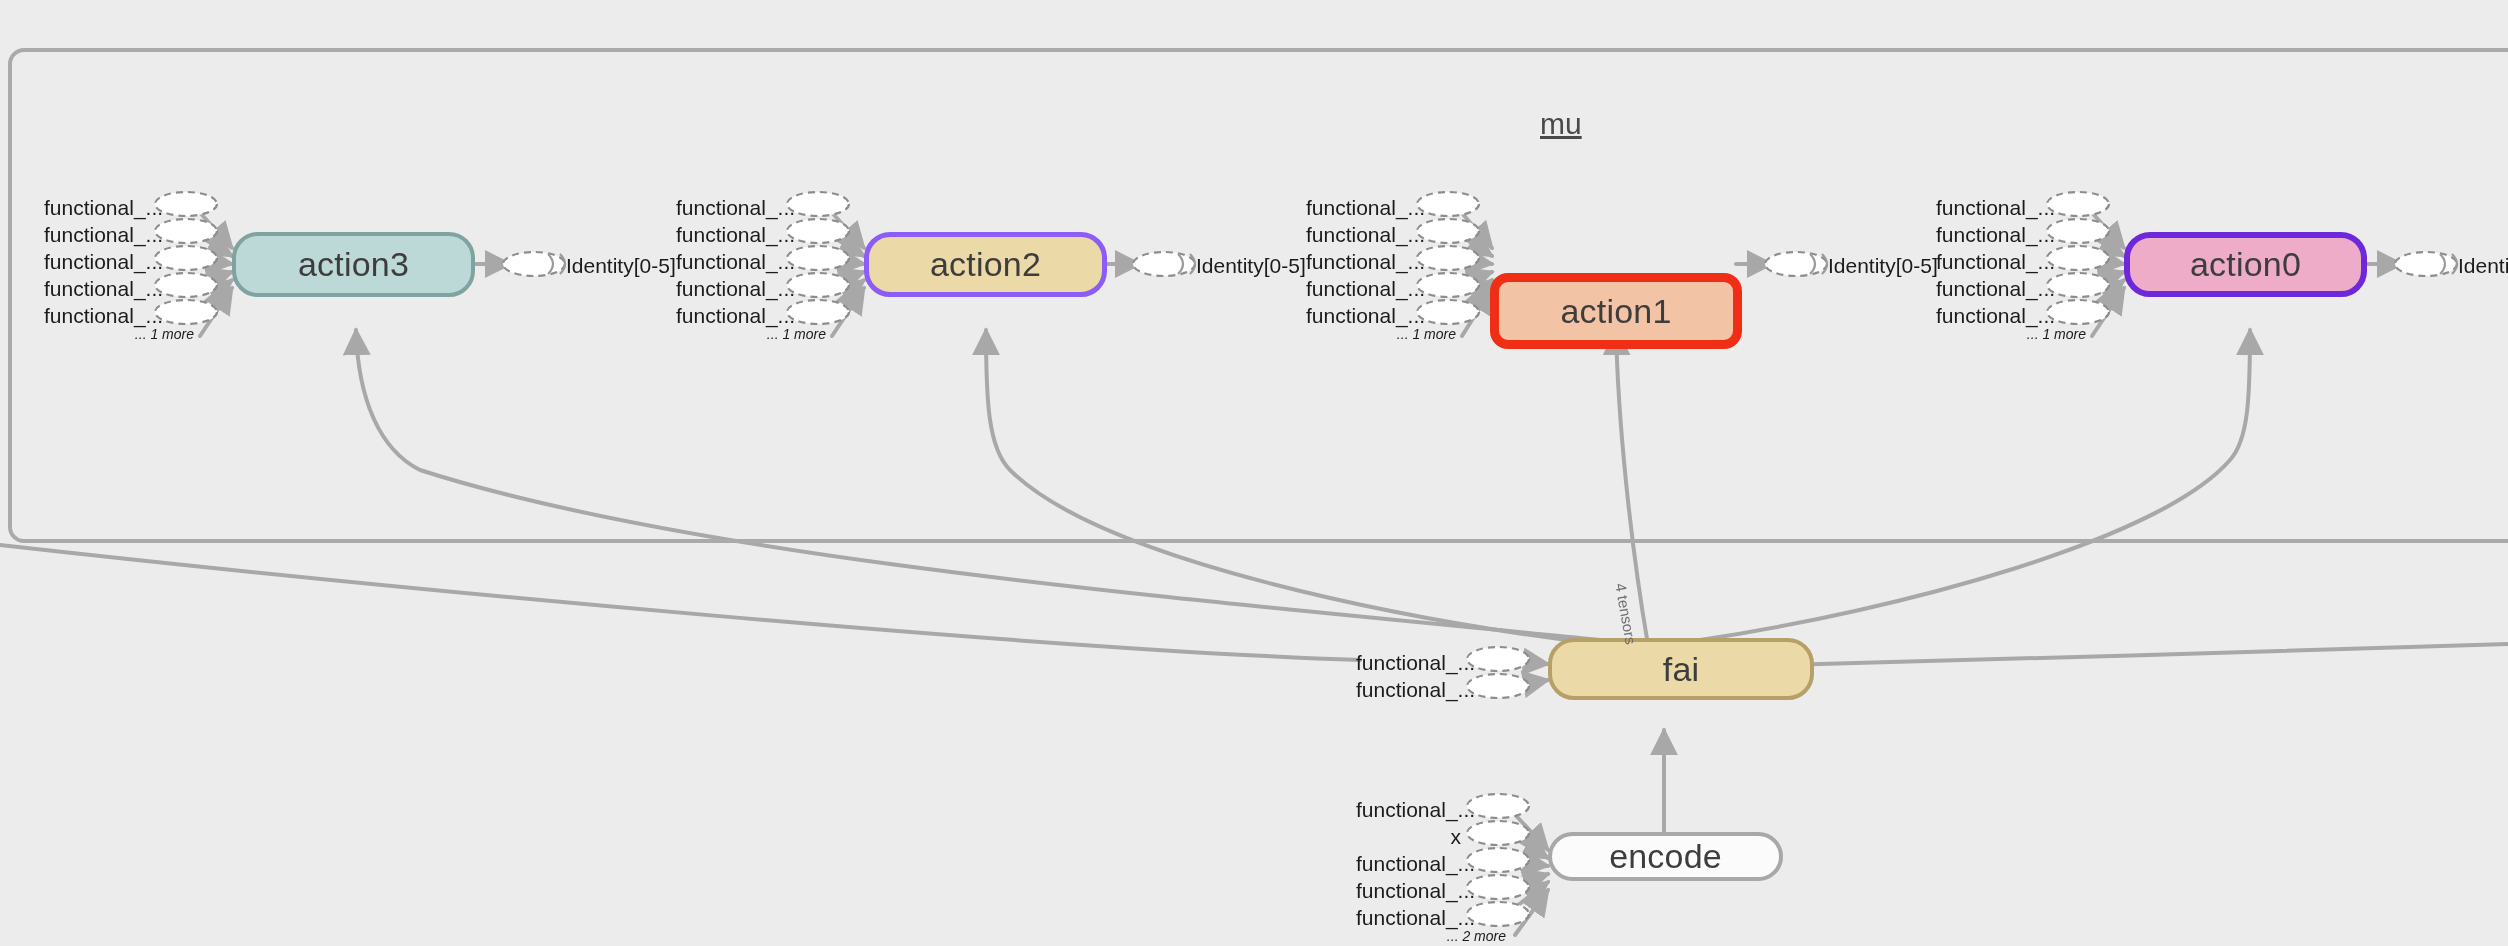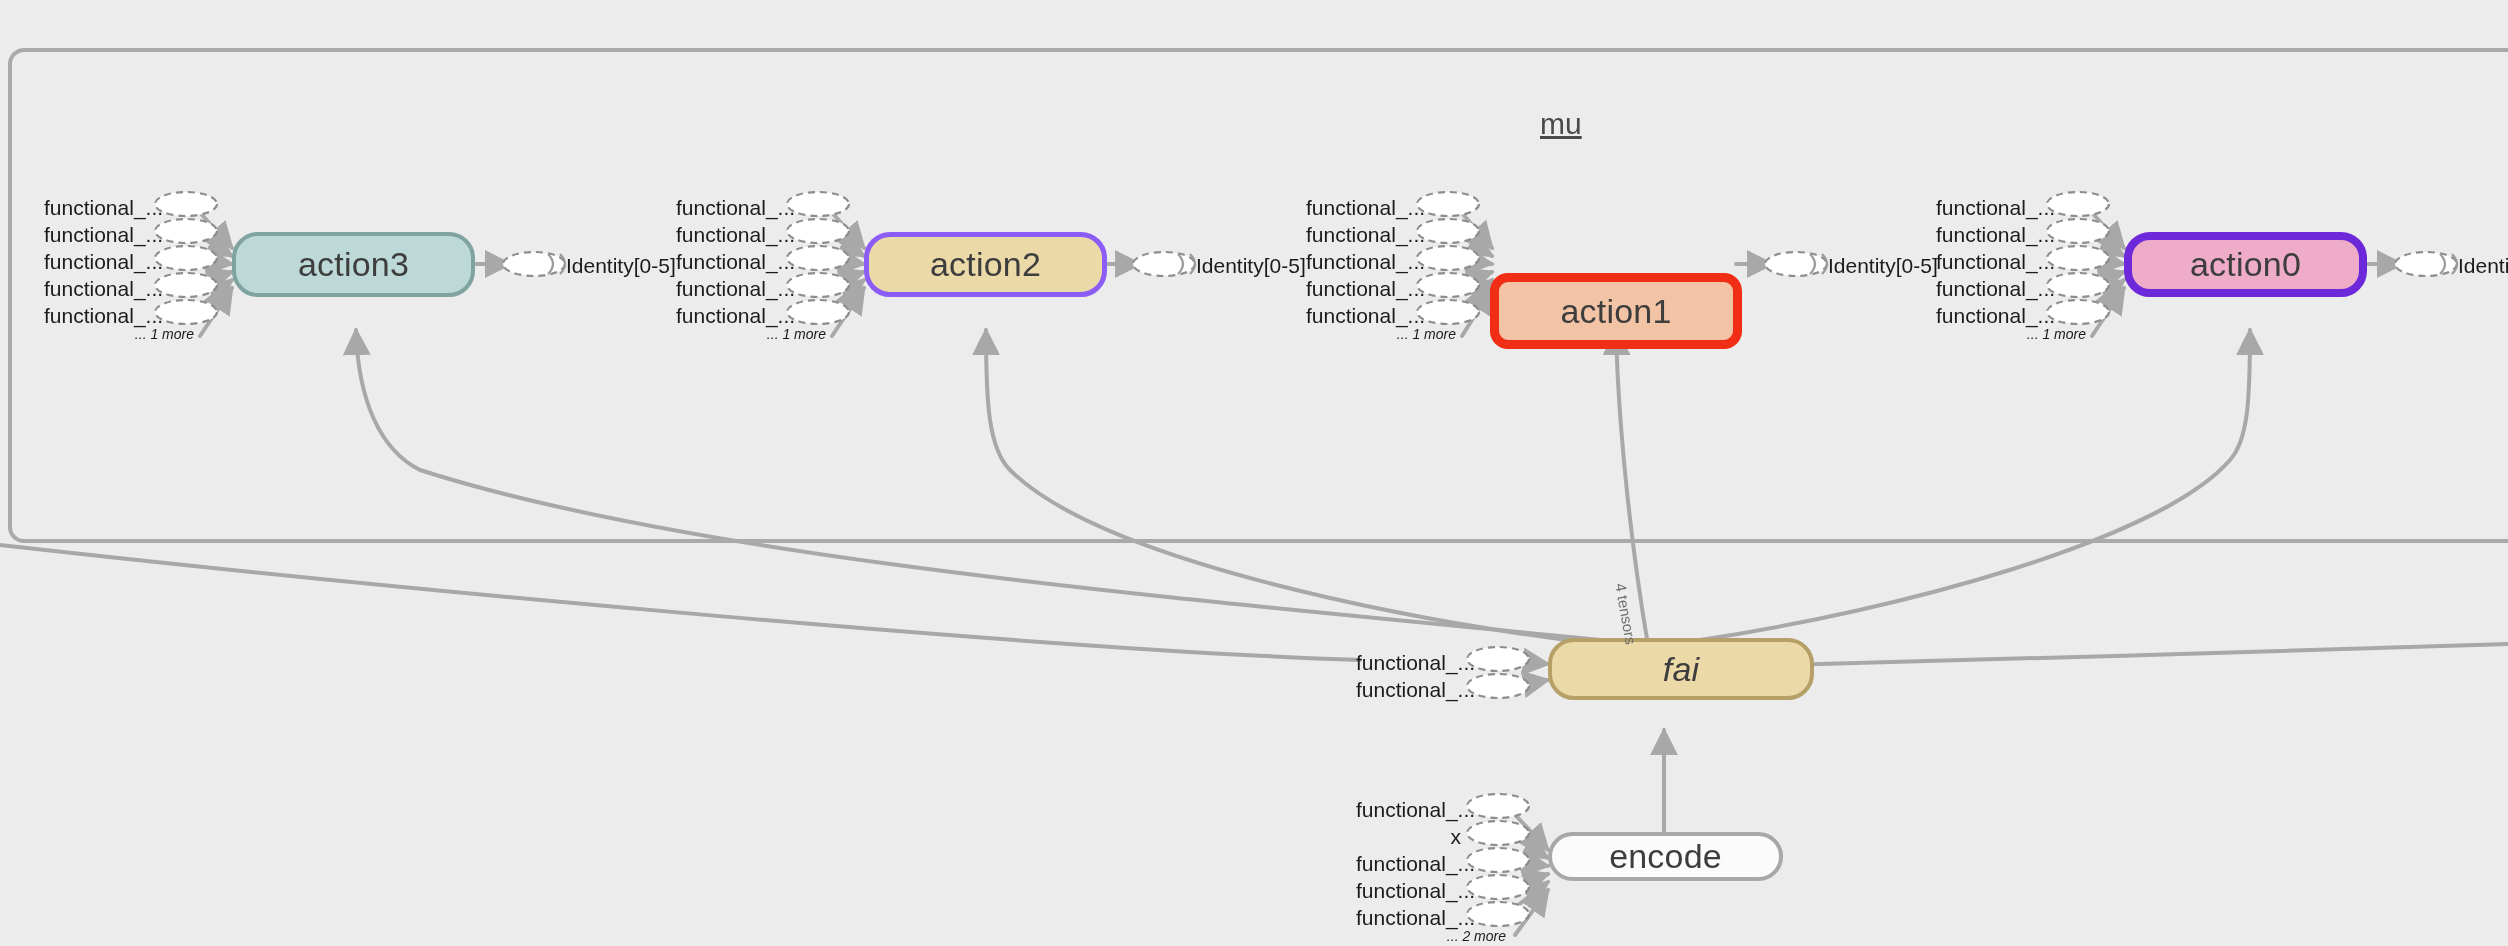--- a/index.html
+++ b/index.html
@@ -30,21 +30,21 @@
     justify-content: center;
     border-radius: 26px;
     color: #3d3d3d;
     font-size: 34px;
     letter-spacing: 0.2px;
     white-space: nowrap;
   }
   .node.teal    { background:#bcd9d7; border:4px solid #7fa3a1; }
   .node.tan     { background:#ecd9a8; border:5px solid #8b5cf6; }
   .node.salmon  { background:#f3c3a5; border:9px solid #f02d15; border-radius:18px;margin-top:47px; }
-  .node.pink    { background:#eeacc8; border:8px solid #6d28d9; }
+  .node.pink    { background:#eeacc8; border:6px solid #6d28d9; }
   .node.white   { background:#fbfbfb; border:4px solid #a8a8a8; }
   .node.tan2    { background:#ecd9a8; border:4px solid #b6a067; }
 
   .grp {
     position: absolute;
     box-sizing: border-box;
     border: 4px solid #aaaaaa;
     border-radius: 16px;
     background: transparent;
   }
@@ -228,21 +228,21 @@
   </div>
 
   <div class="node salmon" style="left:1490px; top:226px; width:252px; height:76px;">
     <span>action1</span>
   </div>
 
   <div class="node pink" style="left:2124px; top:232px; width:243px; height:65px;">
     <span>action0</span>
   </div>
 
-  <div class="node tan2" style="left:1548px; top:638px; width:266px; height:62px;font-style:italic;">
+  <div class="node tan2" style="left:1548px; top:638px; width:266px; height:62px;">
     <span>fai</span>
   </div>
 
   <div class="node white" style="left:1548px; top:832px; width:235px; height:49px;">
     <span>encode</span>
   </div>
 
   <div class="plabel" style="left:44px; top:197px; width:105px;">functional_...</div>
   <div class="plabel" style="left:44px; top:224px; width:105px;">functional_...</div>
   <div class="plabel" style="left:44px; top:251px; width:105px;">functional_...</div>

